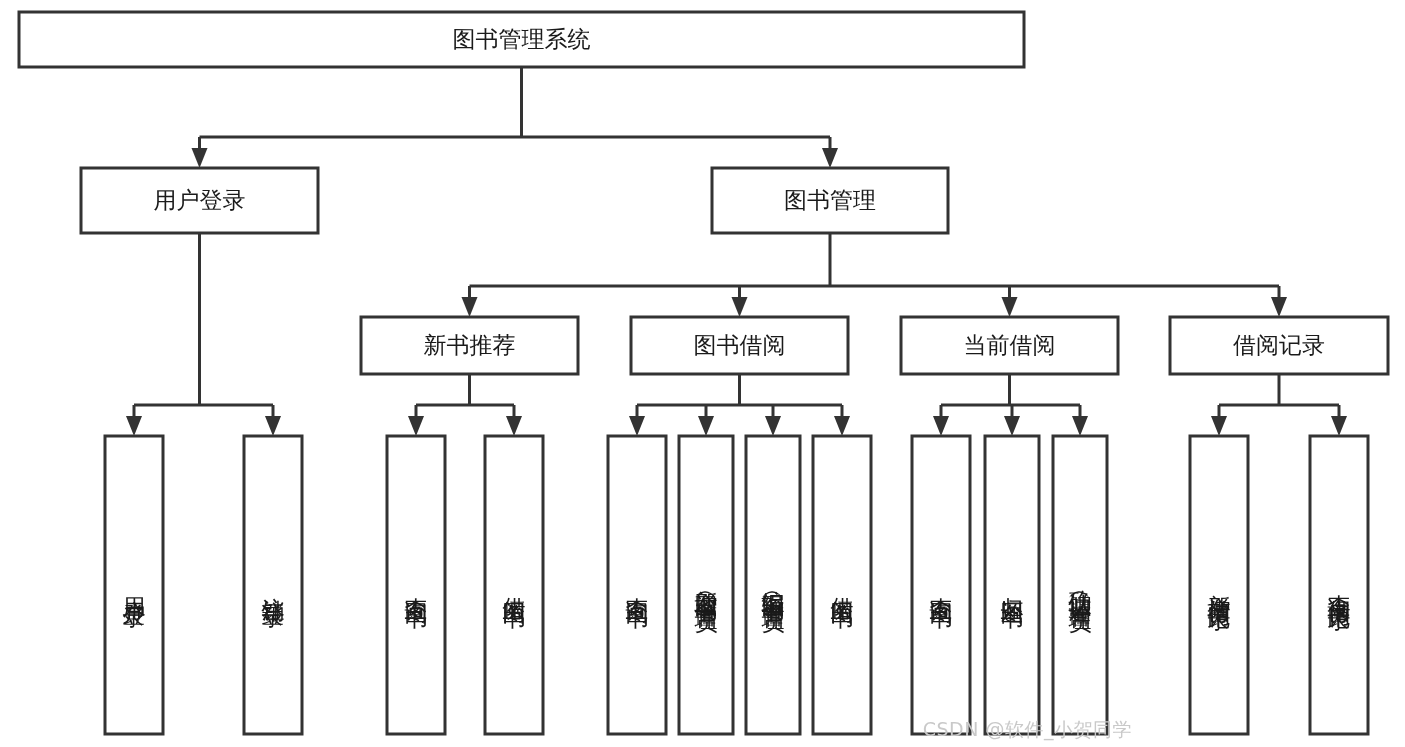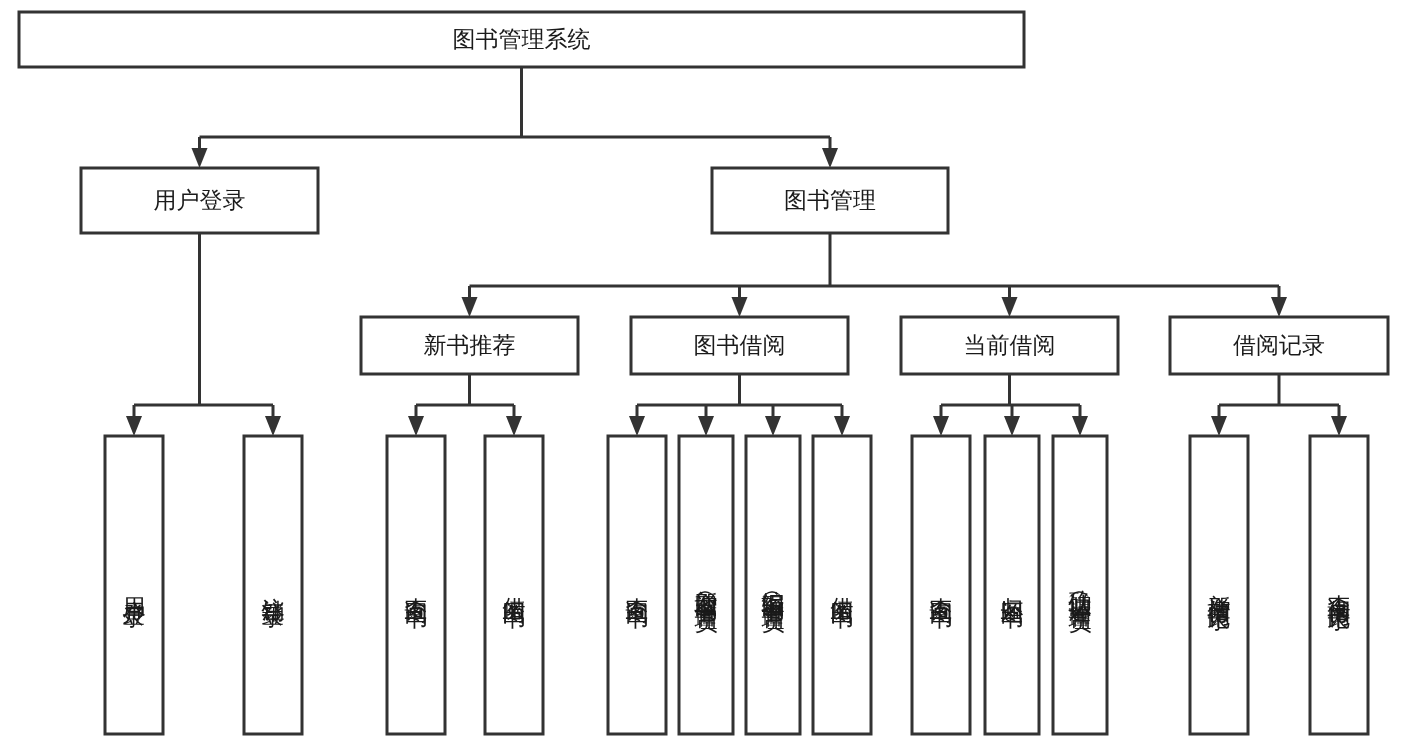--- a/index.html
+++ b/index.html
@@ -226,14 +226,15 @@
       <div class="leaf-label" style="left: 679px; top: 436px; width: 54px; height: 298px;">新增图书（管理员）</div>
       <div class="leaf-label" style="left: 746px; top: 436px; width: 54px; height: 298px;">编辑图书（管理员）</div>
       <div class="leaf-label" style="left: 813px; top: 436px; width: 58px; height: 298px;">借阅图书</div>
       <div class="leaf-label" style="left: 912px; top: 436px; width: 58px; height: 298px;">查询图书</div>
       <div class="leaf-label" style="left: 985px; top: 436px; width: 54px; height: 298px;">归还图书</div>
       <div class="leaf-label" style="left: 1053px; top: 436px; width: 54px; height: 298px;">确认归还（管理员）</div>
       <div class="leaf-label" style="left: 1190px; top: 436px; width: 58px; height: 298px;">新增借阅记录</div>
       <div class="leaf-label" style="left: 1310px; top: 436px; width: 58px; height: 298px;">查询借阅记录</div>
     </div>
 
+  <div class="watermark">CSDN @软件_小贺同学</div>
 
 </div>
 
 </body></html>

